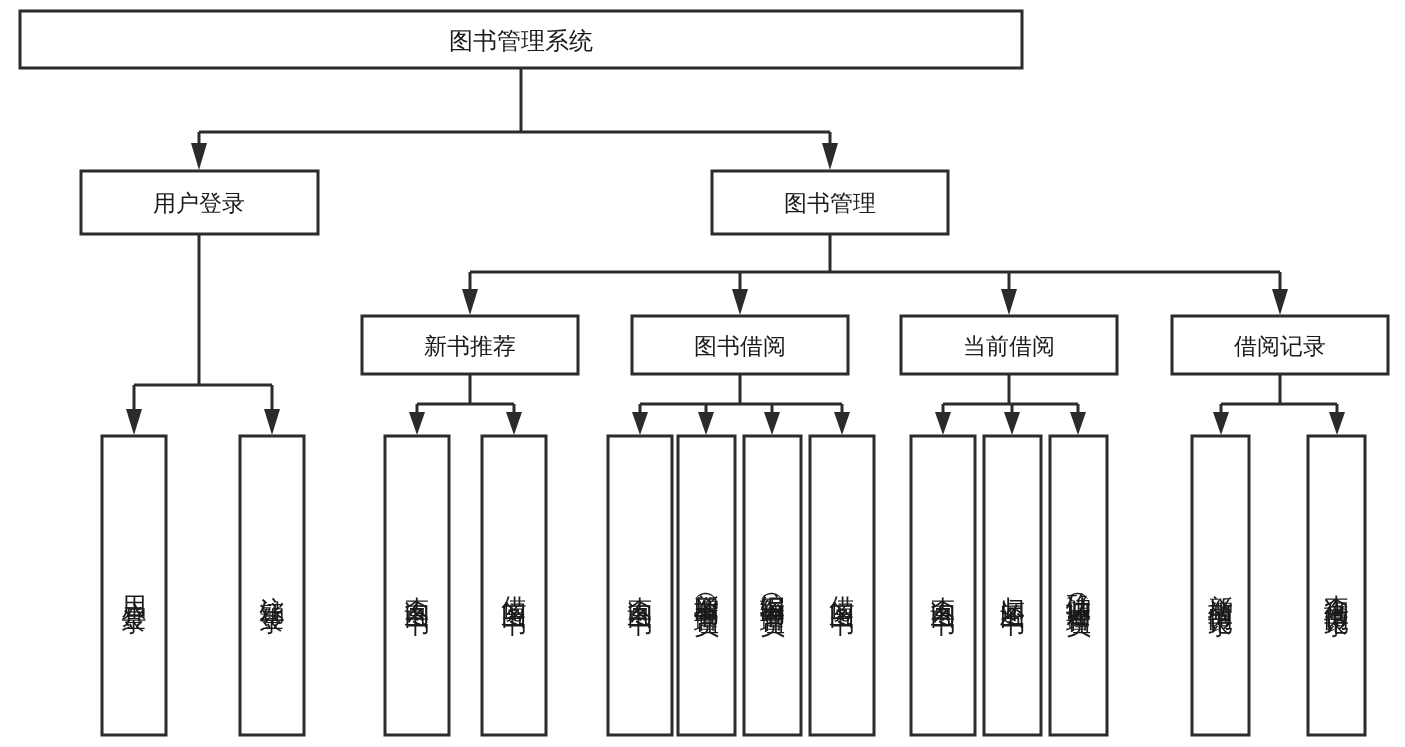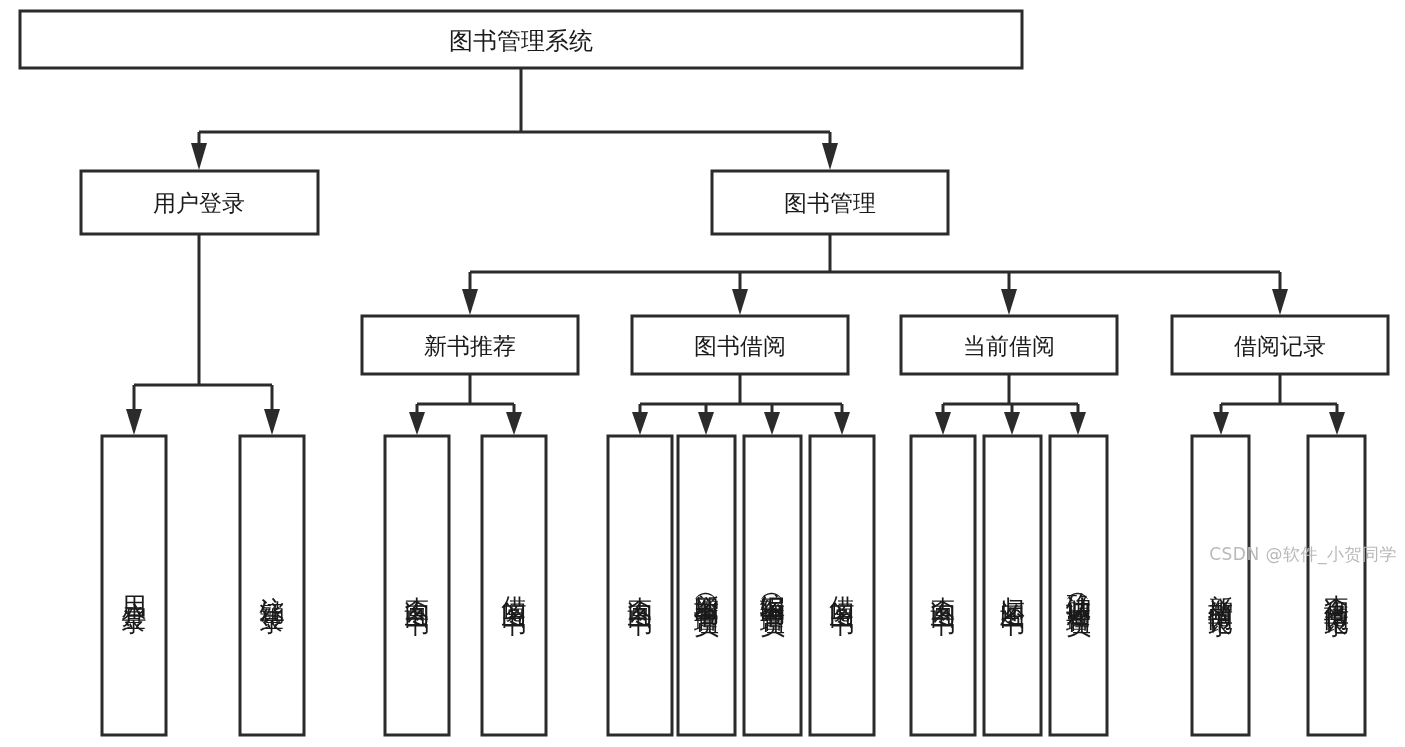--- a/index.html
+++ b/index.html
@@ -231,15 +231,14 @@
   <div class="leaf-label" style="left:911px; top:436px; width:64px; height:299px;">查询图书</div>
 
   <div class="leaf-label" style="left:984px; top:436px; width:57px; height:299px;">归还图书</div>
 
   <div class="leaf-label" style="left:1050px; top:441px; width:57px; height:290px; font-size:25px; letter-spacing:3px;">确认归还（管理员）</div>
 
   <div class="leaf-label" style="left:1192px; top:436px; width:57px; height:299px; letter-spacing:4px;">新增借阅记录</div>
 
   <div class="leaf-label" style="left:1308px; top:436px; width:57px; height:299px; letter-spacing:4px;">查询借阅记录</div>
 
-  <div class="watermark">CSDN @软件_小贺同学</div>
 
 </div>
 
 </body></html>

